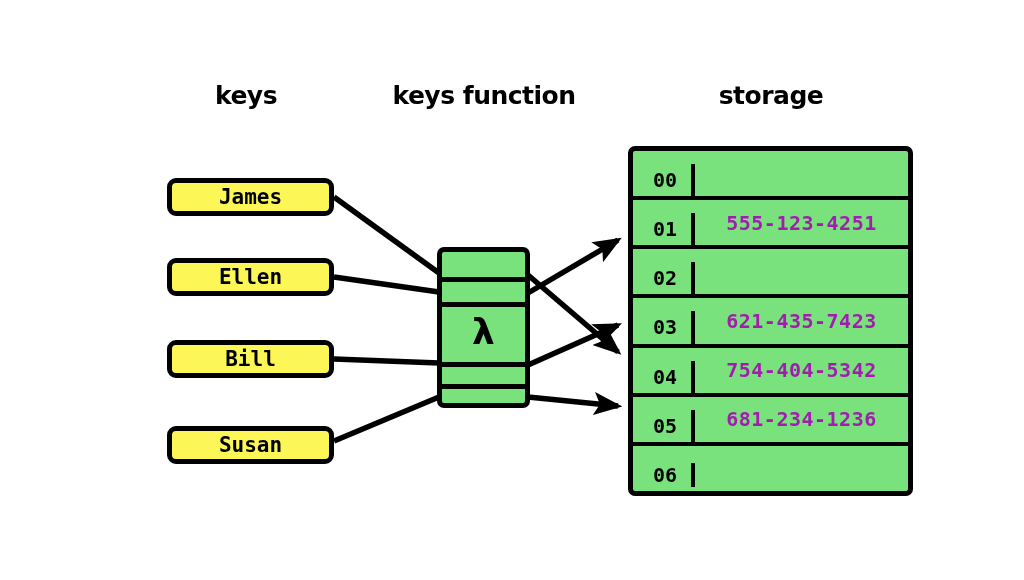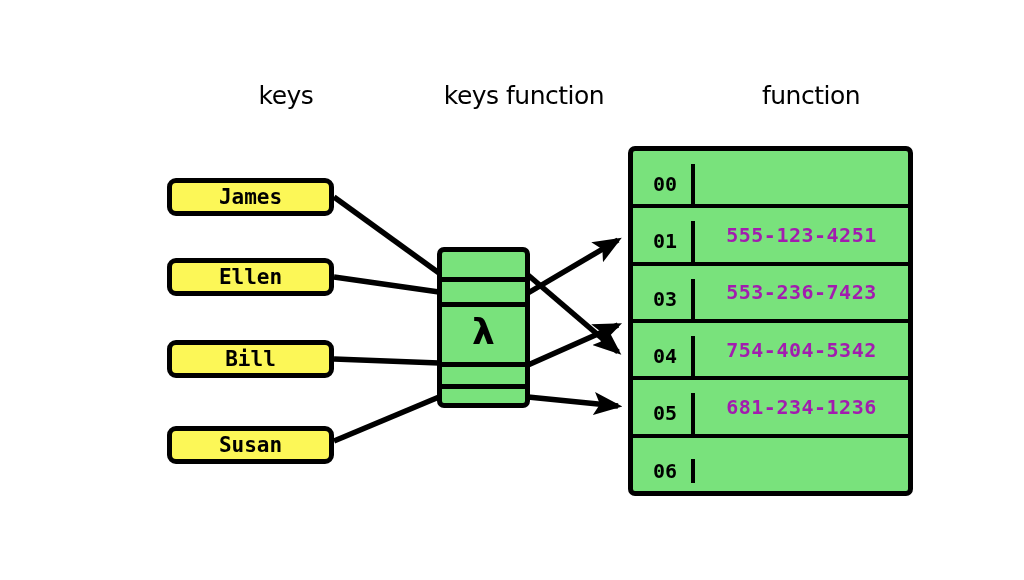--- a/index.html
+++ b/index.html
@@ -13,29 +13,28 @@
     height: 580px;
     background: #ffffff;
     overflow: hidden;
     font-family: "DejaVu Sans", sans-serif;
   }
 
   
   .heading {
     position: absolute;
     font-family: "DejaVu Sans", sans-serif;
-    font-weight: normal;
+    font-weight: bold;
     font-size: 25px;
     color: #000000;
     letter-spacing: -0.5px;
     white-space: nowrap;
     text-align: center;
     transform: translateX(-50%);
     top: 81px;
-    margin-left: 40px;
   }
   #heading-keys     { left: 246px; }
   #heading-hash     { left: 484px; }
   #heading-storage  { left: 771px; }
 
   
   .key-box {
     position: absolute;
     left: 167px;
     width: 167px;
@@ -151,21 +150,21 @@
     pointer-events: none;
   }
 </style>
 </head>
 <body>
 
 <div id="canvas">
 
   <div class="heading" id="heading-keys">keys</div>
   <div class="heading" id="heading-hash">keys function</div>
-  <div class="heading" id="heading-storage">function</div>
+  <div class="heading" id="heading-storage">storage</div>
 
   <svg id="connectors" viewBox="0 0 1024 580" xmlns="http://www.w3.org/2000/svg">
     <defs>
       <marker id="arrowhead" markerWidth="5.2" markerHeight="4.2" refX="4.4" refY="2.1" orient="auto" markerUnits="strokeWidth">
         <path d="M0,0 L5.2,2.1 L0,4.2 L1.1,2.1 z" fill="#000000"></path>
       </marker>
     </defs>
 
     <line x1="334" y1="197" x2="439" y2="273" stroke="#000000" stroke-width="5.5"></line>
     <line x1="334" y1="277" x2="439" y2="292" stroke="#000000" stroke-width="5.5"></line>
@@ -204,24 +203,28 @@
     <div class="storage-row">
       <div class="storage-index">00</div>
       <div class="storage-value"></div>
     </div>
 
     <div class="storage-row">
       <div class="storage-index">01</div>
       <div class="storage-value">555-123-4251</div>
     </div>
 
+    <div class="storage-row">
+      <div class="storage-index">02</div>
+      <div class="storage-value"></div>
+    </div>
 
     <div class="storage-row">
       <div class="storage-index">03</div>
-      <div class="storage-value">553-236-7423</div>
+      <div class="storage-value">621-435-7423</div>
     </div>
 
     <div class="storage-row">
       <div class="storage-index">04</div>
       <div class="storage-value">754-404-5342</div>
     </div>
 
     <div class="storage-row">
       <div class="storage-index">05</div>
       <div class="storage-value">681-234-1236</div>

